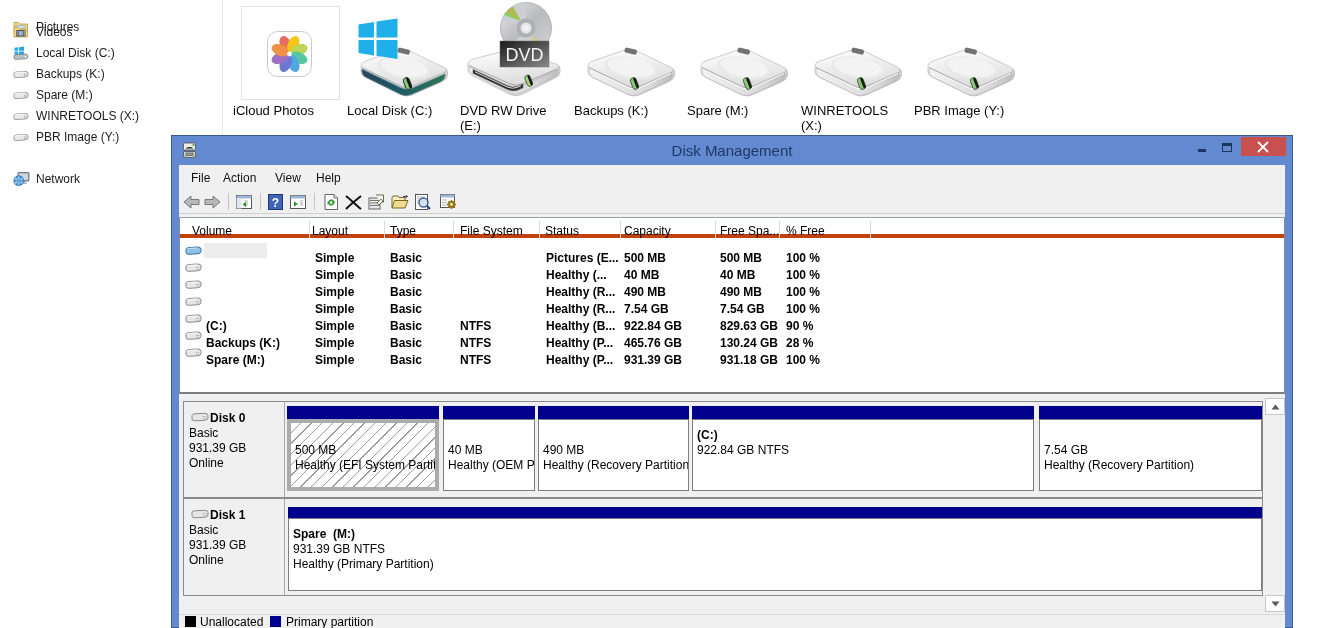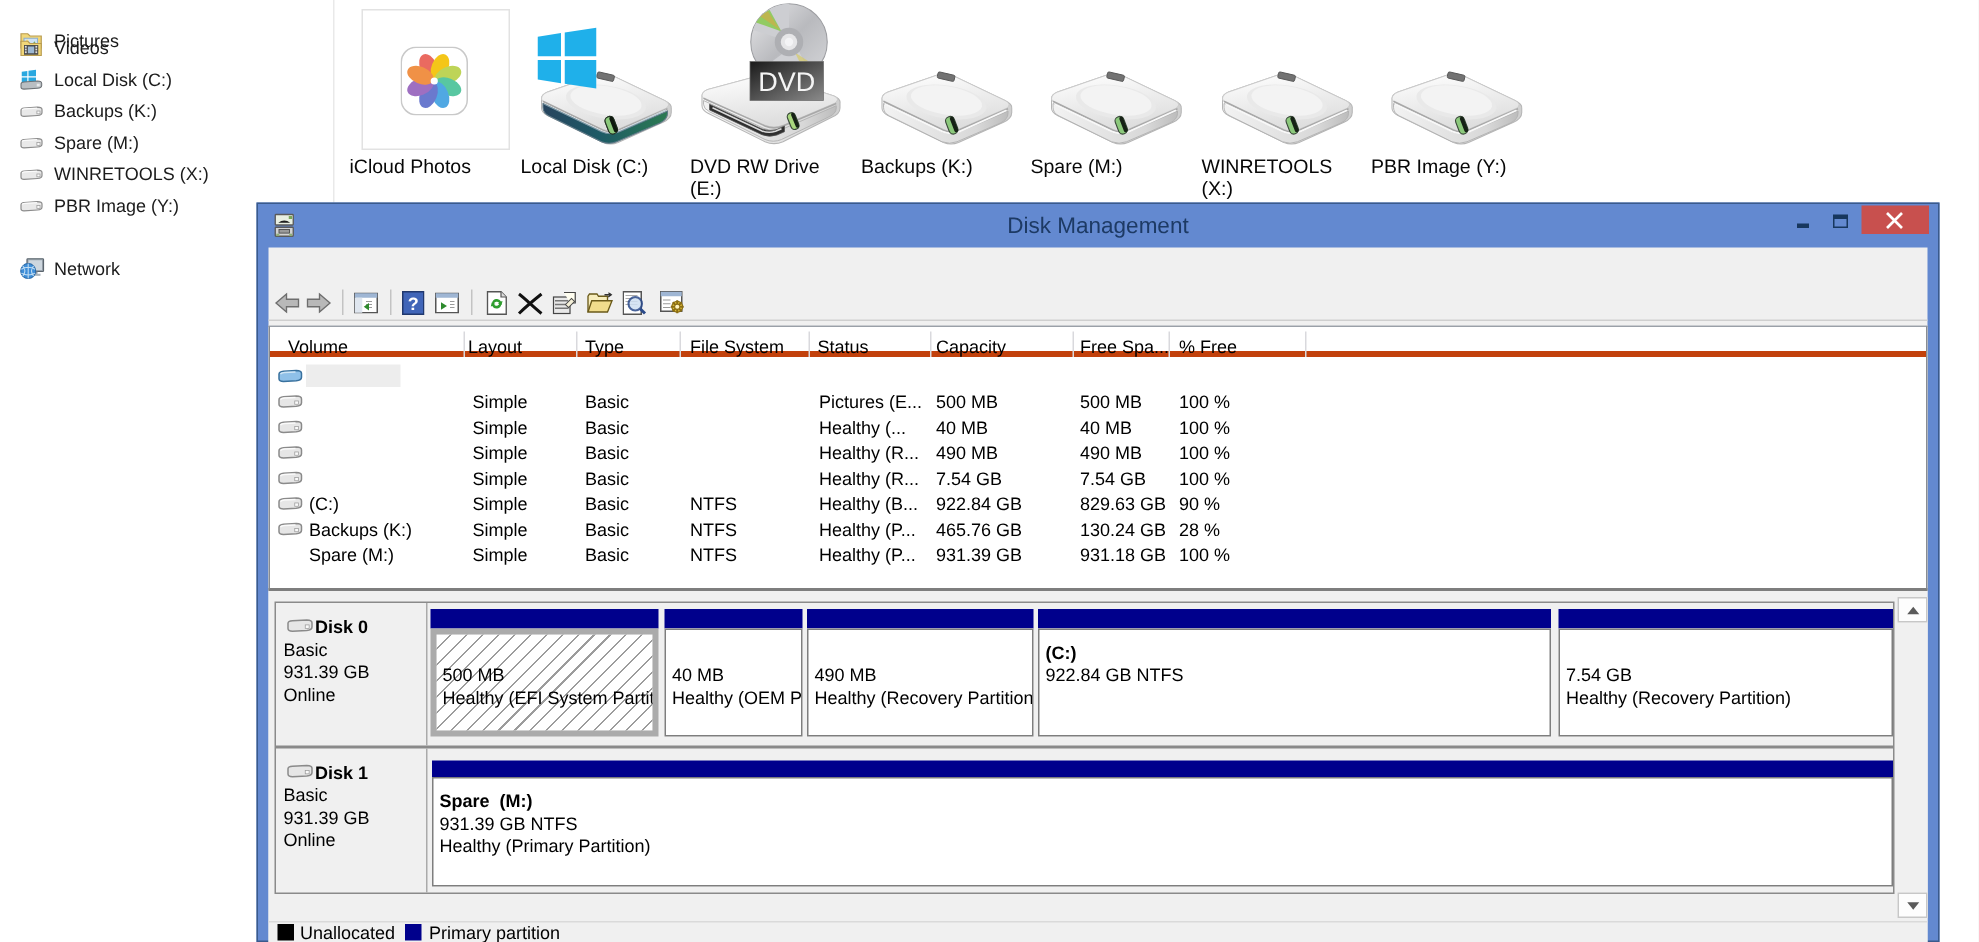--- a/index.html
+++ b/index.html
@@ -24,21 +24,21 @@
 
 #menubar { left:0; top:0; width:100%; height:24px; font-size:12px; color:#111; }
 #menubar span { position:absolute; top:6px; }
 #toolbar { left:0; top:24px; width:100%; height:25px; border-bottom:1px solid #cfcfcf; }
 
 #table { left:0; top:52px; width:1106px; height:177px; background:#fff; border-top:1px solid #9aa0a8; border-bottom:2px solid #7e7e7e; border-left:1px solid #888c92; border-right:1px solid #888c92; }
 #thead { position:absolute; left:0; top:0; width:100%; height:20px; border-bottom:4px solid #c2410c; font-size:12px; }
 #thead .h { position:absolute; top:6px; white-space:nowrap; }
 #thead .s { position:absolute; top:3px; width:1px; height:17px; background:#d9d9dd; }
 .trow { position:absolute; left:0; width:100%; height:17px; font-size:12px; }
-.trow span { position:absolute; top:19px; white-space:nowrap; }
+.trow span { position:absolute; top:9px; white-space:nowrap;font-weight:bold; }
 .c1 { left:26px; } .c2 { left:135px; } .c3 { left:210px; } .c4 { left:280px; }
 .c5 { left:366px; } .c6 { left:444px; } .c7 { left:540px; } .c8 { left:606px; }
 .rowicon { position:absolute; left:5px; top:2px; }
 
 #lower { left:0; top:229px; width:1106px; height:220px; background:#f0f0f0; }
 
 .diskbox { position:absolute; left:4px; width:1080px; border:1px solid #8a8a8a; background:#f0f0f0; }
 .dpanel { position:absolute; left:0; top:0; height:100%; width:101px; border-right:1px solid #aaa; font-size:12px; }
 .dpanel .t { position:absolute; left:26px; top:9px; font-weight:bold; }
 .dpanel .l1 { position:absolute; left:5px; top:24px; }
@@ -287,20 +287,26 @@
     </svg>
   <div id="controls" class="abs" style="left:0;top:0;width:100%;height:29px;">
     <div class="abs" style="left:1026px;top:13px;width:8px;height:3px;background:#17375e"></div>
     <div class="abs" style="left:1050px;top:7px;width:10px;height:9px;border:1.5px solid #17375e;border-top-width:3px;"></div>
     <div class="abs" style="left:1069px;top:1px;width:45px;height:19px;background:#c8504e"></div>
     <svg class="abs" style="left:1085px;top:5px" width="12" height="12" viewBox="0 0 12 12">
         <path d="M1,1 L11,11 M11,1 L1,11" stroke="#fff" stroke-width="1.8"></path>
       </svg>
   </div>
   <div id="client" class="abs">
+    <div id="menubar" class="abs">
+      <span style="left:12px">File</span>
+        <span style="left:44px">Action</span>
+        <span style="left:96px">View</span>
+        <span style="left:137px">Help</span>
+    </div>
     <div id="toolbar" class="abs">
       <svg class="abs" style="left:4px;top:6px" width="17" height="14" viewBox="0 0 17 14">
           <path d="M8,1 L1,7 L8,13 L8,9.5 L16,9.5 L16,4.5 L8,4.5 Z" fill="#b8b8b8" stroke="#6e6e6e" stroke-width="0.9"></path>
         </svg>
       <svg class="abs" style="left:25px;top:6px" width="17" height="14" viewBox="0 0 17 14">
           <path d="M9,1 L16,7 L9,13 L9,9.5 L1,9.5 L1,4.5 L9,4.5 Z" fill="#b8b8b8" stroke="#6e6e6e" stroke-width="0.9"></path>
         </svg>
       <div class="abs" style="left:49px;top:4px;width:1px;height:17px;background:#c3c3c3"></div>
       <svg class="abs" style="left:57px;top:6px" width="16" height="14" viewBox="0 0 16 14">
           <rect x="0.5" y="0.5" width="15" height="13" fill="#fff" stroke="#555"></rect>

